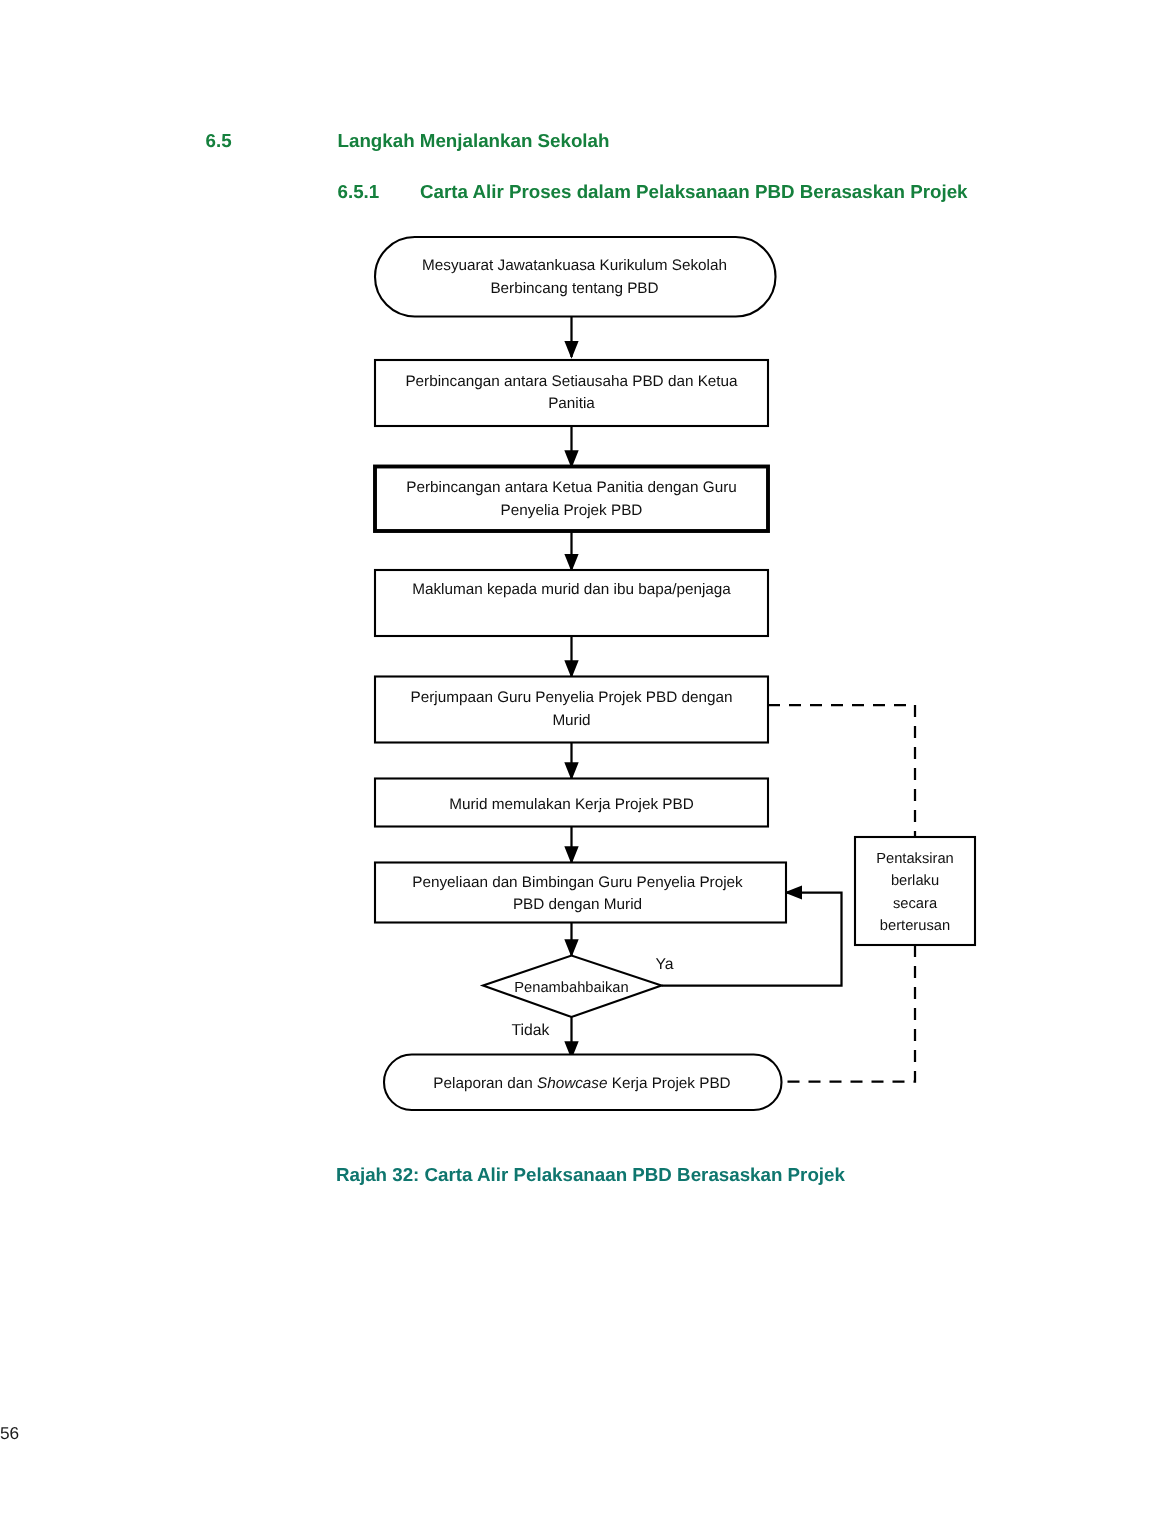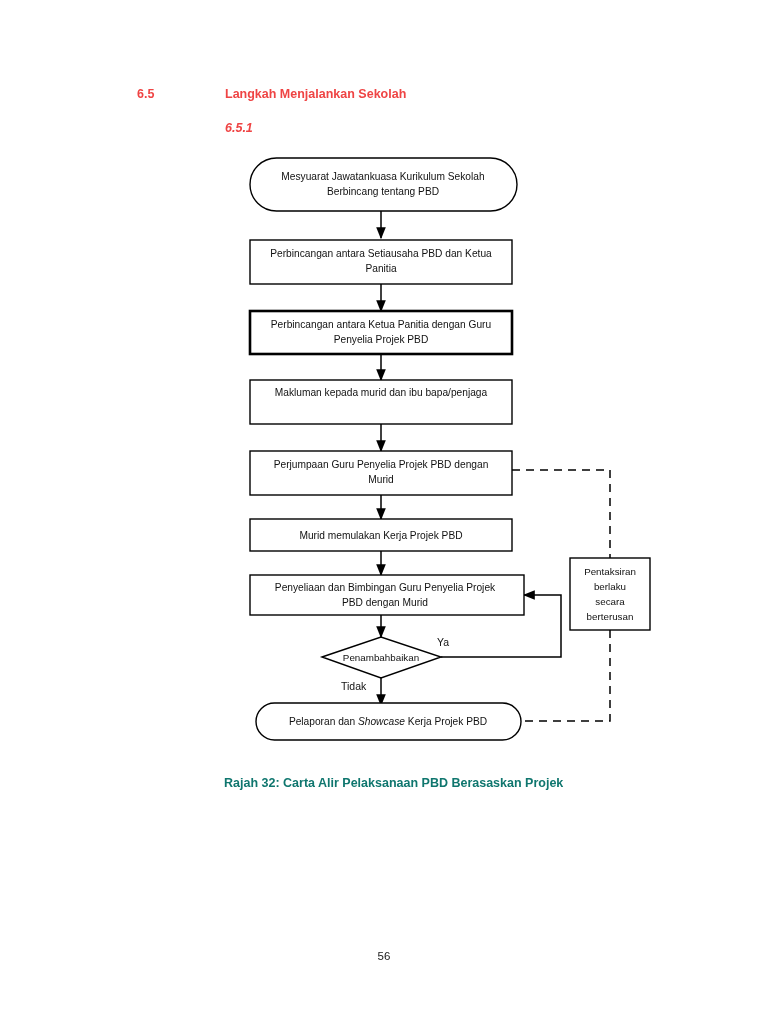--- a/index.html
+++ b/index.html
@@ -15,55 +15,54 @@
     color: #000000;
     overflow: hidden;
   }
 
   
   .heading-row {
     position: absolute;
     display: flex;
     align-items: flex-end;
     font-weight: bold;
-    color: #ef4444;
+    color: #15803d;
   }
   #heading-1 {
     left: 137px;
     top: 87px;
     font-size: 12.5px;
   }
   #heading-1 .num { width: 88px; display: inline-block; }
 
   #heading-2 {
     left: 225px;
     top: 121px;
     font-size: 12.5px;
-    font-style: italic;
   }
   #heading-2 .num { width: 55px; display: inline-block; }
 
   
   #figure-caption {
     position: absolute;
     left: 224px;
     top: 776px;
     font-size: 12.5px;
     font-weight: bold;
     color: #0f766e;
     white-space: nowrap;
   }
 
   
   #page-number {
     position: absolute;
     left: 0;
     right: 0;
     top: 950px;
-    text-align: center;
+    text-align: left;
     font-size: 11.5px;
     color: #1a1a1a;
   }
 
   
   #flowchart {
     position: absolute;
     left: 0;
     top: 0;
     width: 768px;
@@ -107,20 +106,21 @@
 </head>
 <body>
 
 <div class="heading-row" id="heading-1">
   <span class="num">6.5</span>
   <span>Langkah Menjalankan Sekolah</span>
 </div>
 
 <div class="heading-row" id="heading-2">
   <span class="num">6.5.1</span>
+  <span>Carta Alir Proses dalam Pelaksanaan PBD Berasaskan Projek</span>
 </div>
 
 <svg id="flowchart" viewBox="0 0 768 800">
   <defs>
     <marker id="arrowhead" markerWidth="9" markerHeight="9" refX="7.2" refY="3.2" orient="auto" markerUnits="strokeWidth">
       <path d="M0,0 L8,3.2 L0,6.4 z" fill="#000000"></path>
     </marker>
   </defs>
 
   <line class="connector" x1="381" y1="211" x2="381" y2="238" marker-end="url(#arrowhead)"></line>

